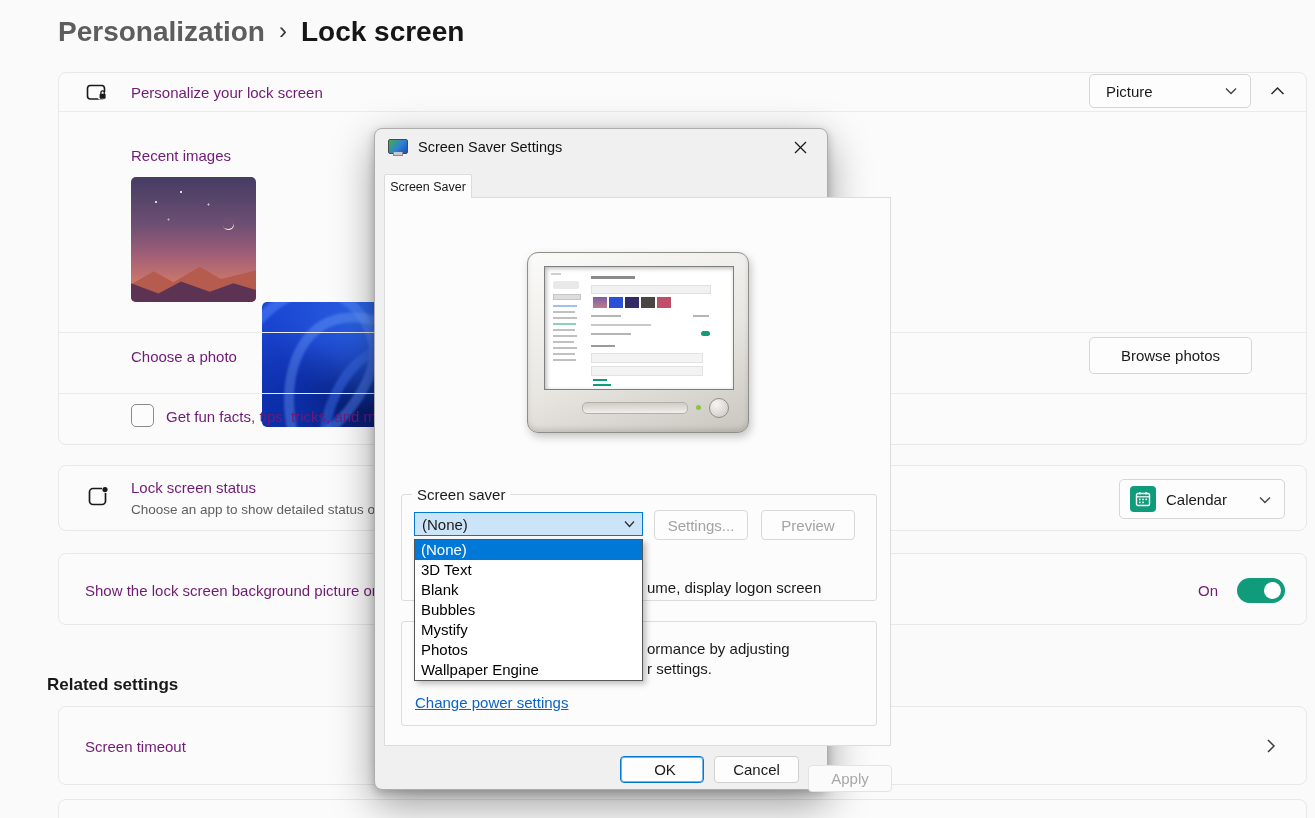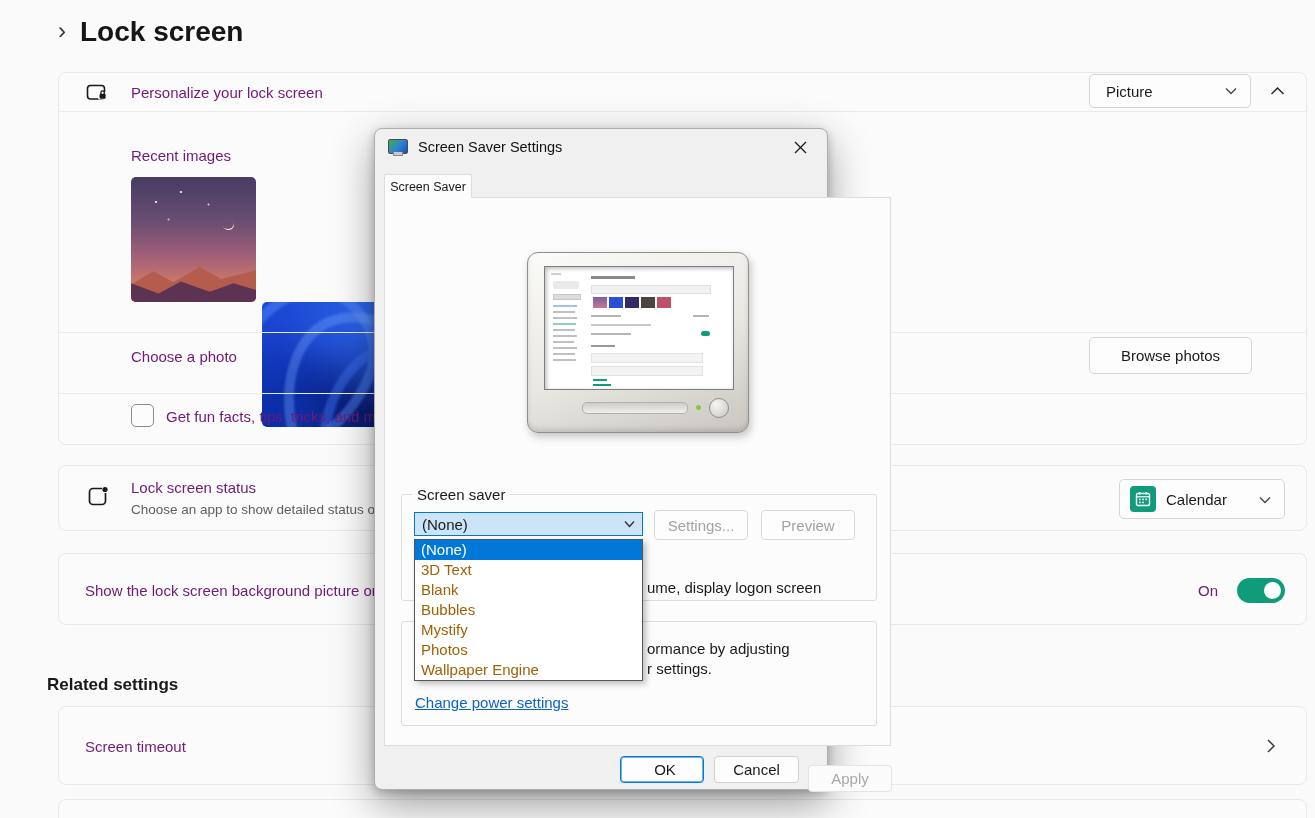--- a/index.html
+++ b/index.html
@@ -94,36 +94,37 @@
   .combo{left:29px;top:314px;width:229px;height:24px;background:#cce4f7;border:1px solid #0078d4;
          display:flex;align-items:center;font-size:15px;padding-left:7px;}
   .combo .chev{position:absolute;right:7px;top:7px;}
   .dlgbtn{height:30px;background:#fdfdfd;border:1px solid #d8d8d8;border-radius:4px;display:flex;
           align-items:center;justify-content:center;font-size:15px;color:#a3a3a3;}
   .dlgtext{font-size:15px;color:#1a1a1a;}
   .linktext{font-size:15px;color:#0a63c9;text-decoration:underline;}
 
   .popup{left:29px;top:341px;width:229px;background:#ffffff;border:1px solid #565656;z-index:60;
          box-shadow:3px 3px 6px rgba(0,0,0,.25);}
-  .popup .opt{height:20px;line-height:20px;font-size:15px;padding-left:6px;color:#a16207;}
+  .popup .opt{height:20px;line-height:20px;font-size:15px;padding-left:6px;color:#000000;}
   .popup .opt.selected{background:var(--sel);color:#ffffff;}
 
   .footbtn{height:27px;border-radius:4px;display:flex;align-items:center;justify-content:center;
            font-size:15px;background:#fdfdfd;border:1px solid #d0d0d0;color:#1a1a1a;}
   .footbtn.primary{border:1px solid #0078d4;box-shadow:0 0 0 1px rgba(0,120,212,.55) inset;}
   .footbtn.disabled{background:#fbfbfb;border-color:#e3e3e3;color:#a8a8a8;margin-top:9px;}
 
   svg{display:block;}
 </style>
 </head>
 <body>
 
 <div class="stage">
 
   <div class="abs crumb">
+    <span class="parent">Personalization</span>
     <span class="sep">›</span>
     <span class="current">Lock screen</span>
   </div>
 
   <div class="abs card" style="left:58px;top:72px;width:1249px;height:373px;">
     <div class="abs" style="left:26px;top:8px;">
       <svg width="26" height="26" viewBox="0 0 26 26">
         <rect x="2.5" y="4.5" width="17" height="13.5" rx="3" fill="none" stroke="#1a1a1a" stroke-width="1.6"></rect>
         <rect x="13" y="11" width="9" height="7.5" rx="1.5" fill="#fbfbfb" stroke="none"></rect>
         <rect x="14.6" y="12.8" width="6" height="5" rx="1" fill="#1a1a1a"></rect>

